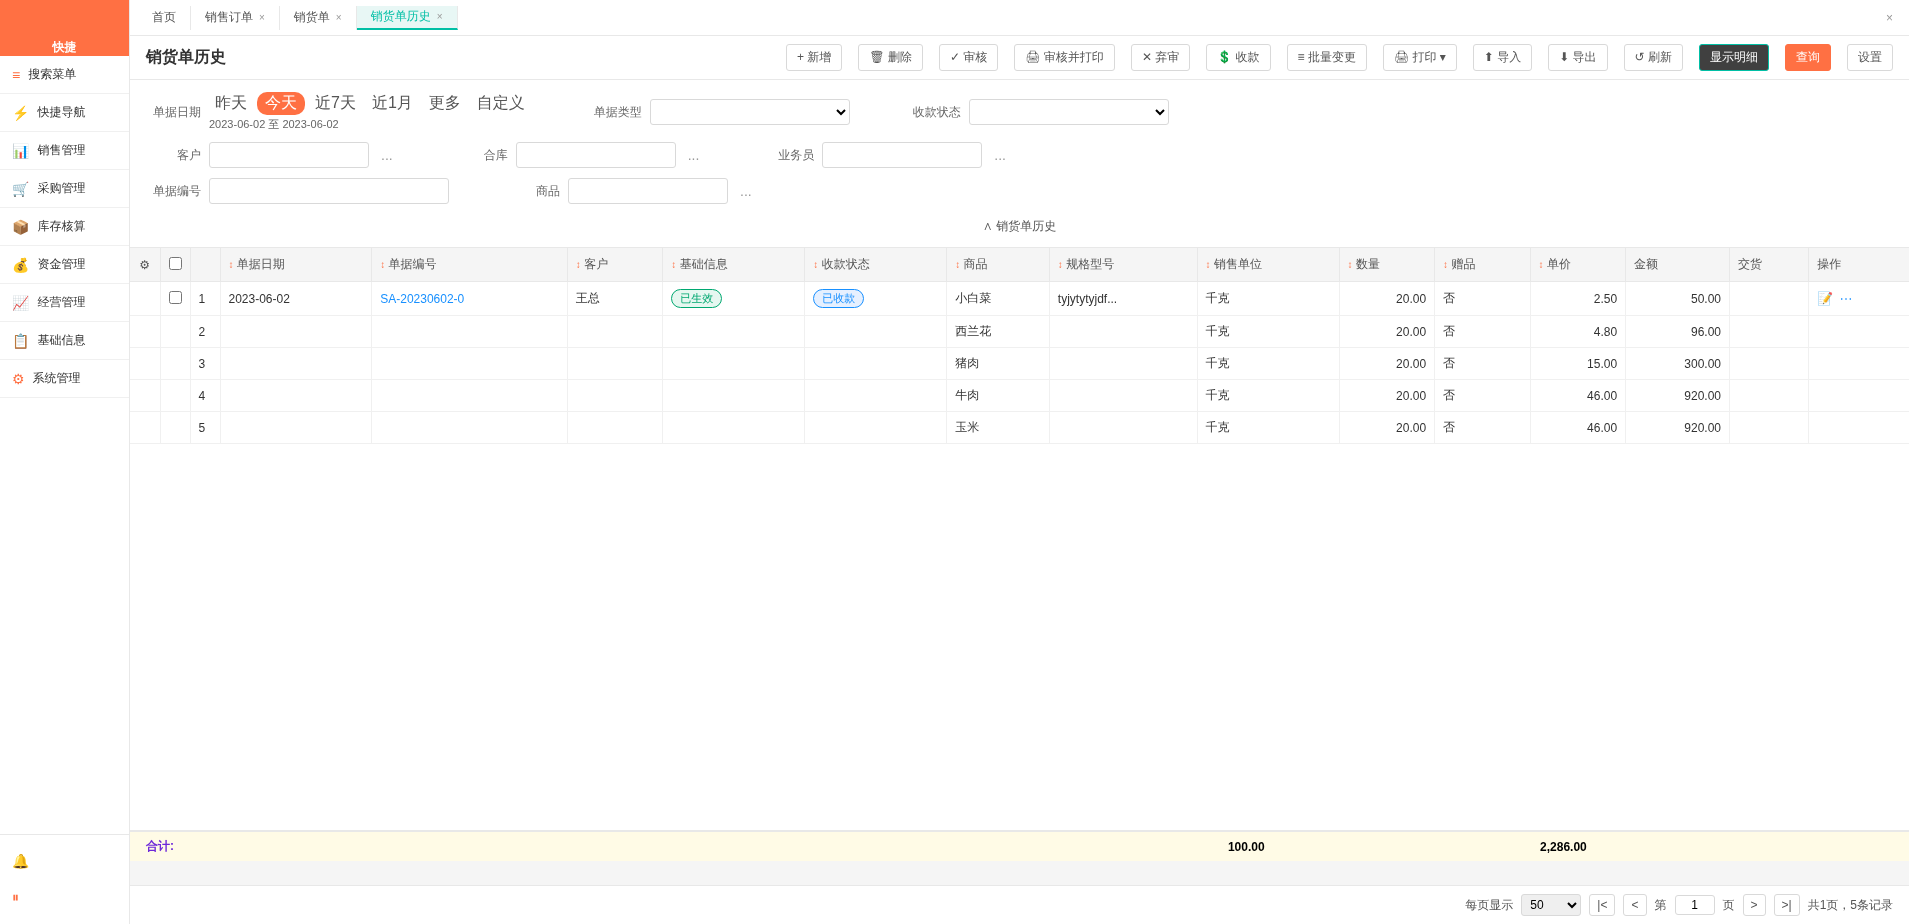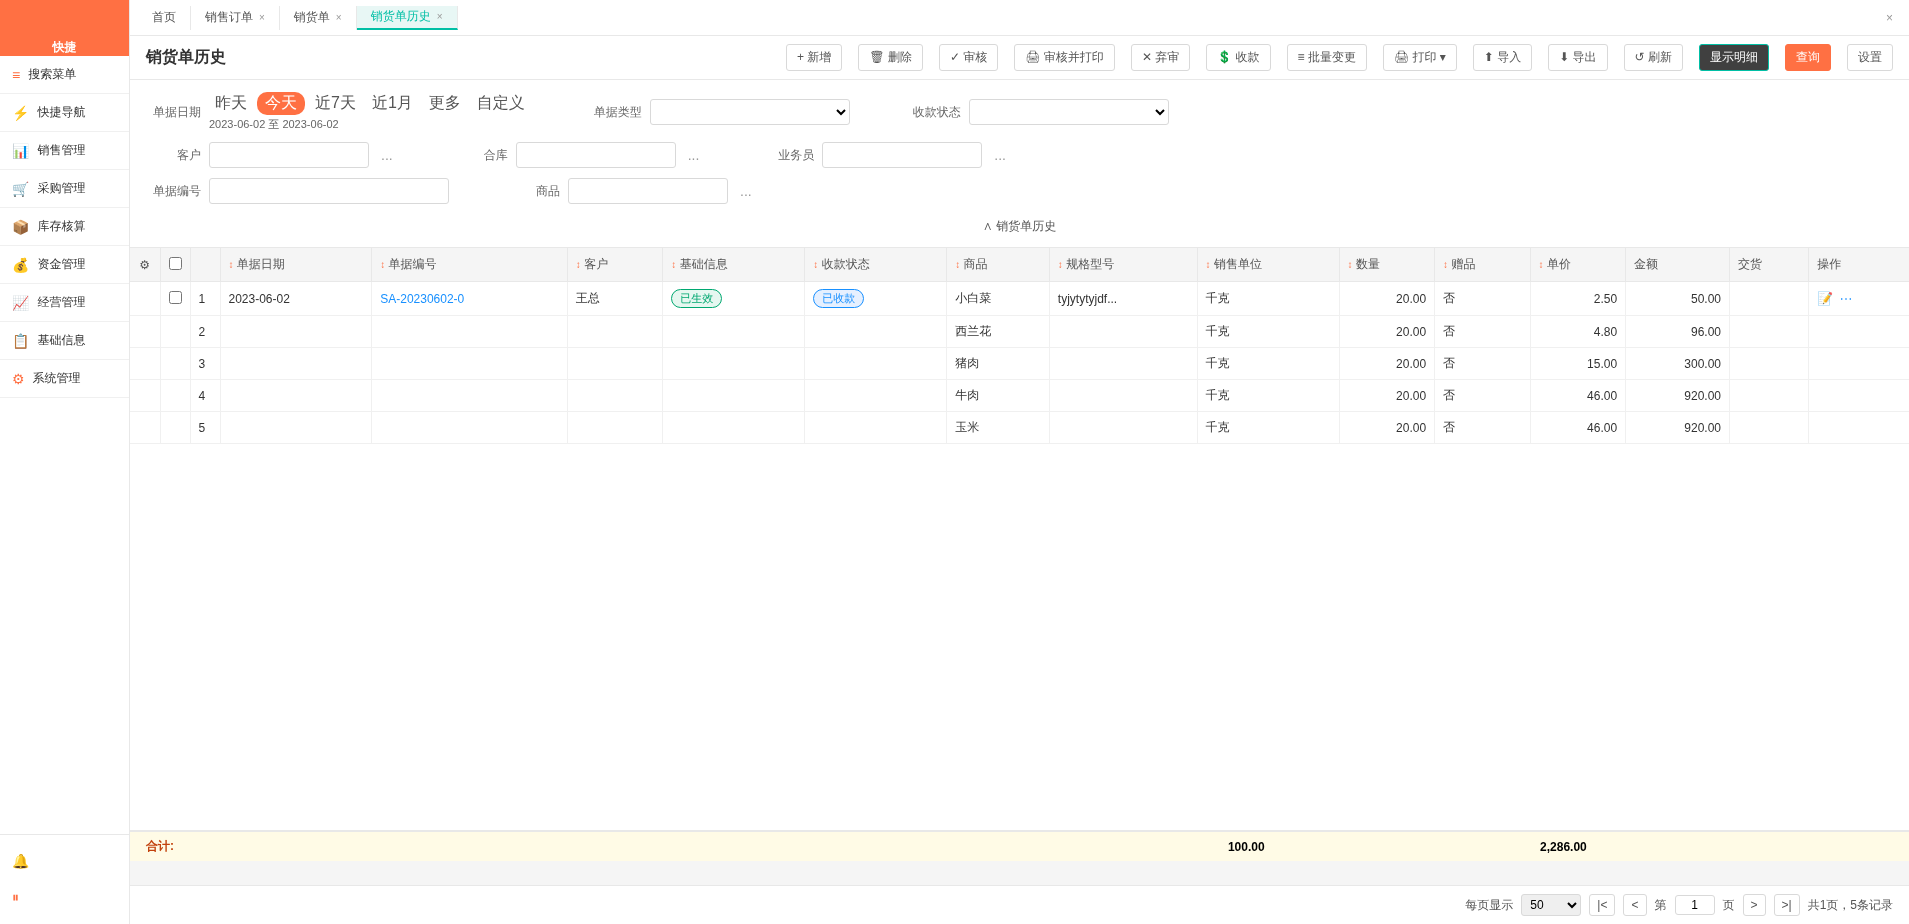--- a/index.html
+++ b/index.html
@@ -208,21 +208,21 @@
 
     
     .table-footer {
       background: #fffbe6;
       border-top: 2px solid #e8e8e8;
       padding: 6px 8px;
       display: flex;
       align-items: center;
       font-weight: bold;
     }
-    .table-footer .label { min-width: 200px; padding: 0 8px; color: #c2410c; }
+    .table-footer .label { min-width: 200px; padding: 0 8px; color: #6d28d9; }
     .table-footer .values { display: flex; flex: 1; }
     .footer-cell { flex: 1; text-align: right; padding: 0 8px; }
 
     
     .pagination {
       background: #fff;
       border-top: 1px solid #e8e8e8;
       padding: 8px 16px;
       display: flex;
       align-items: center;

